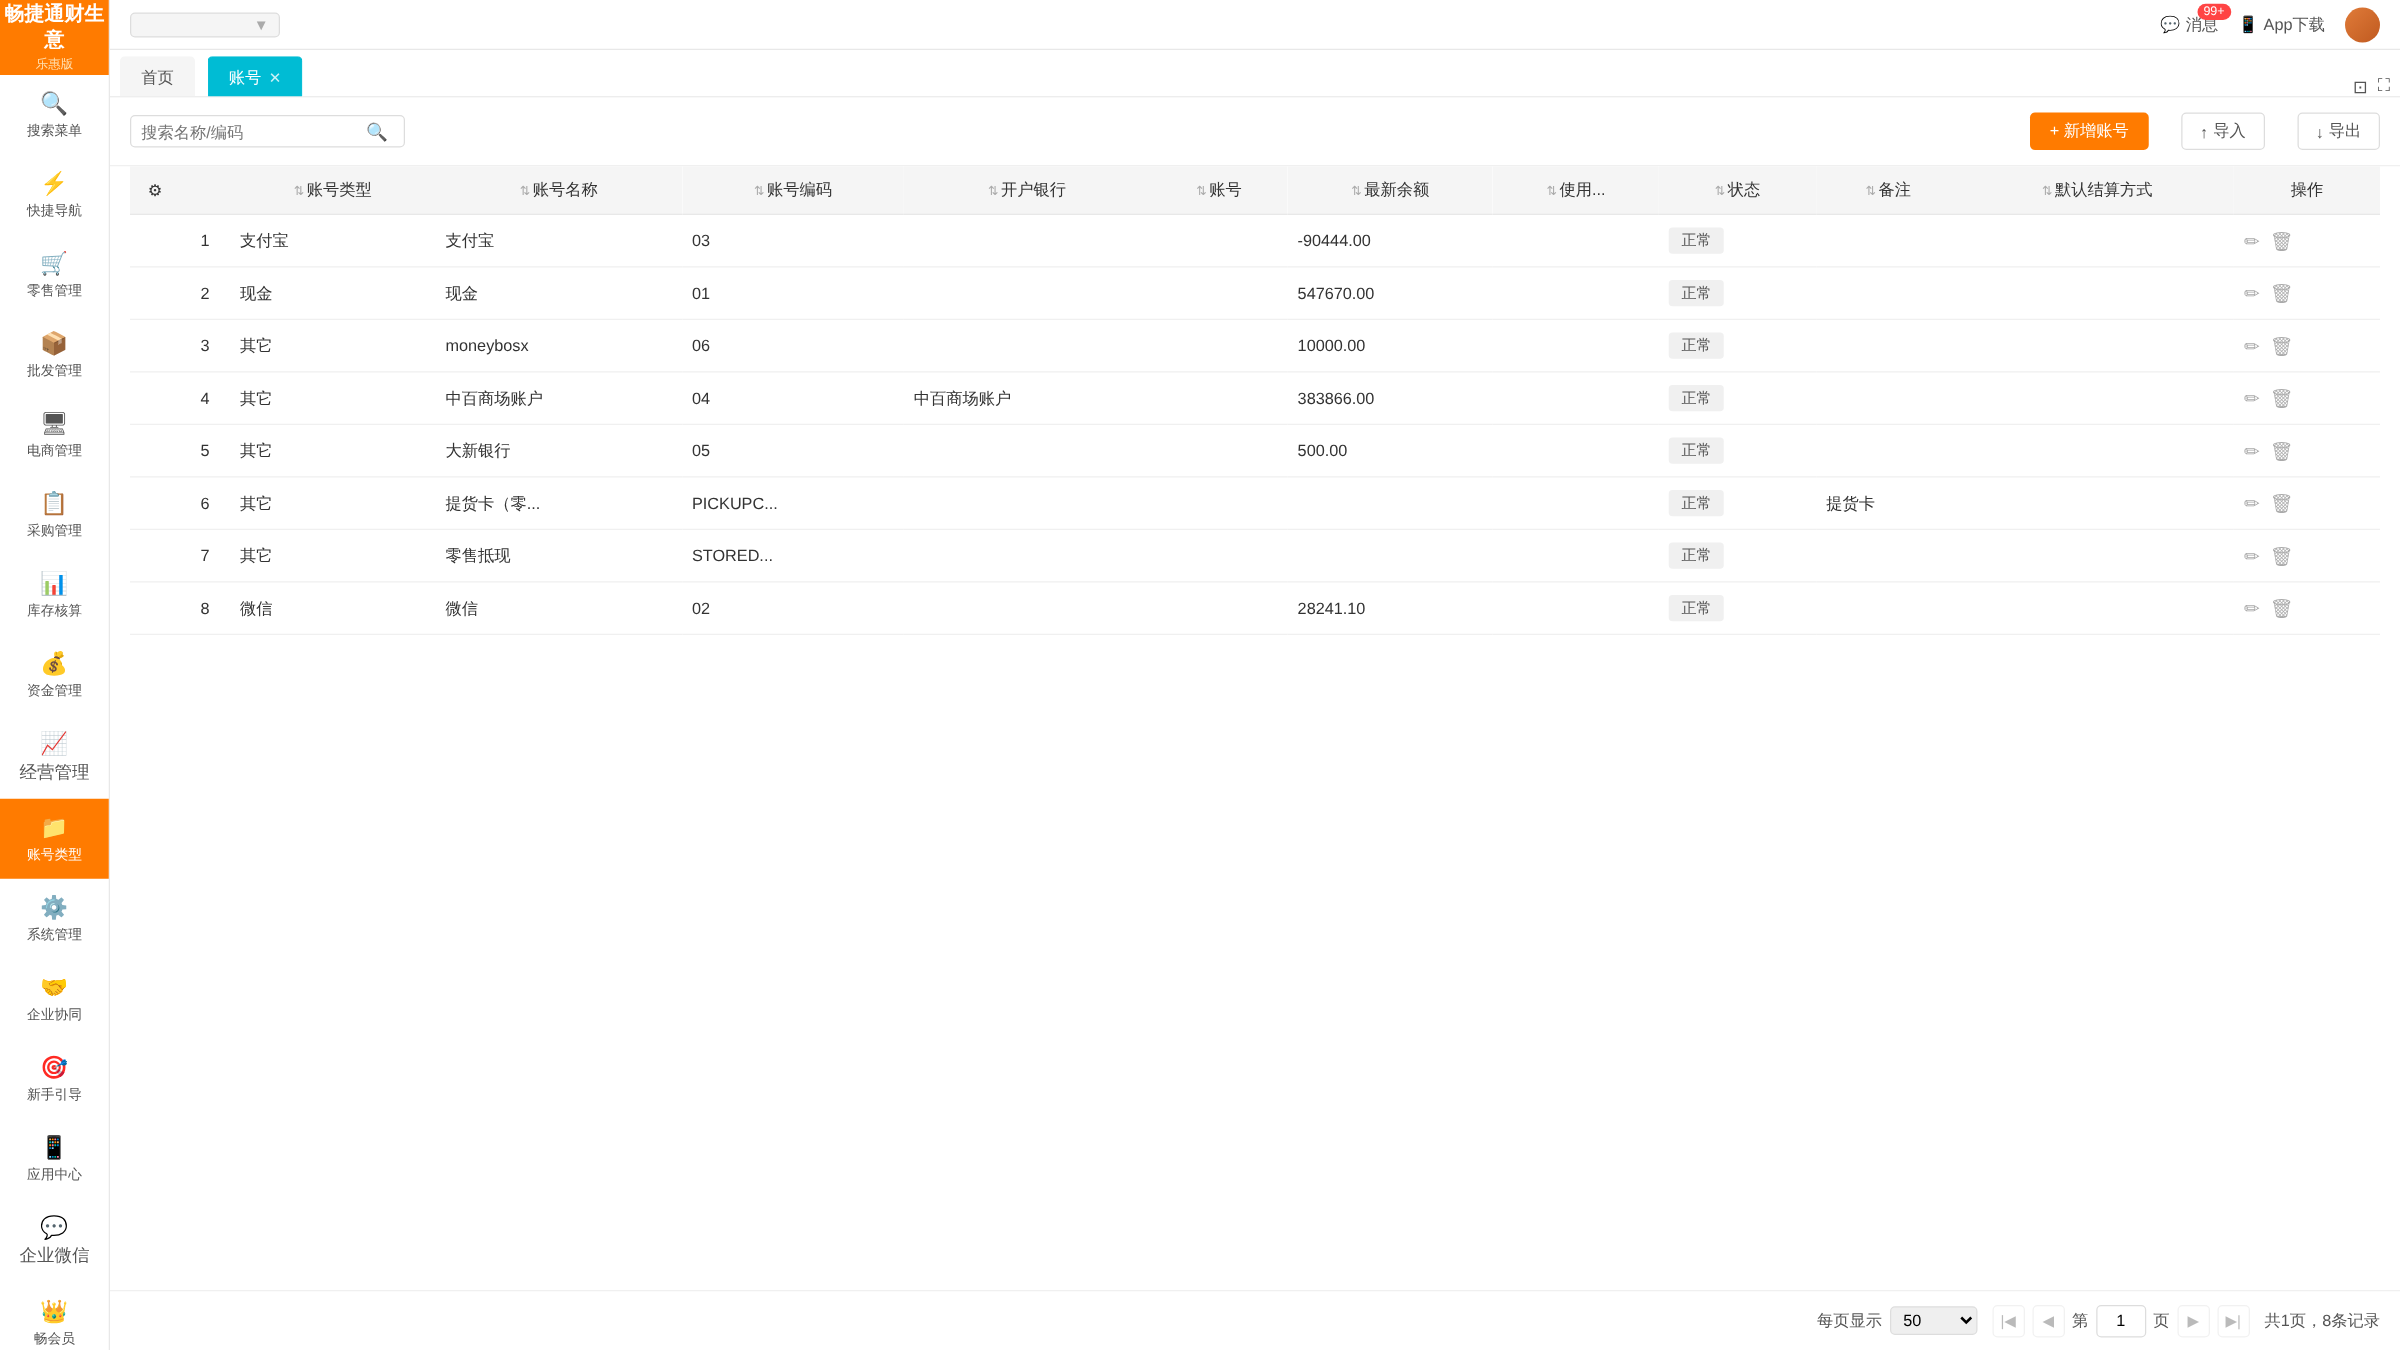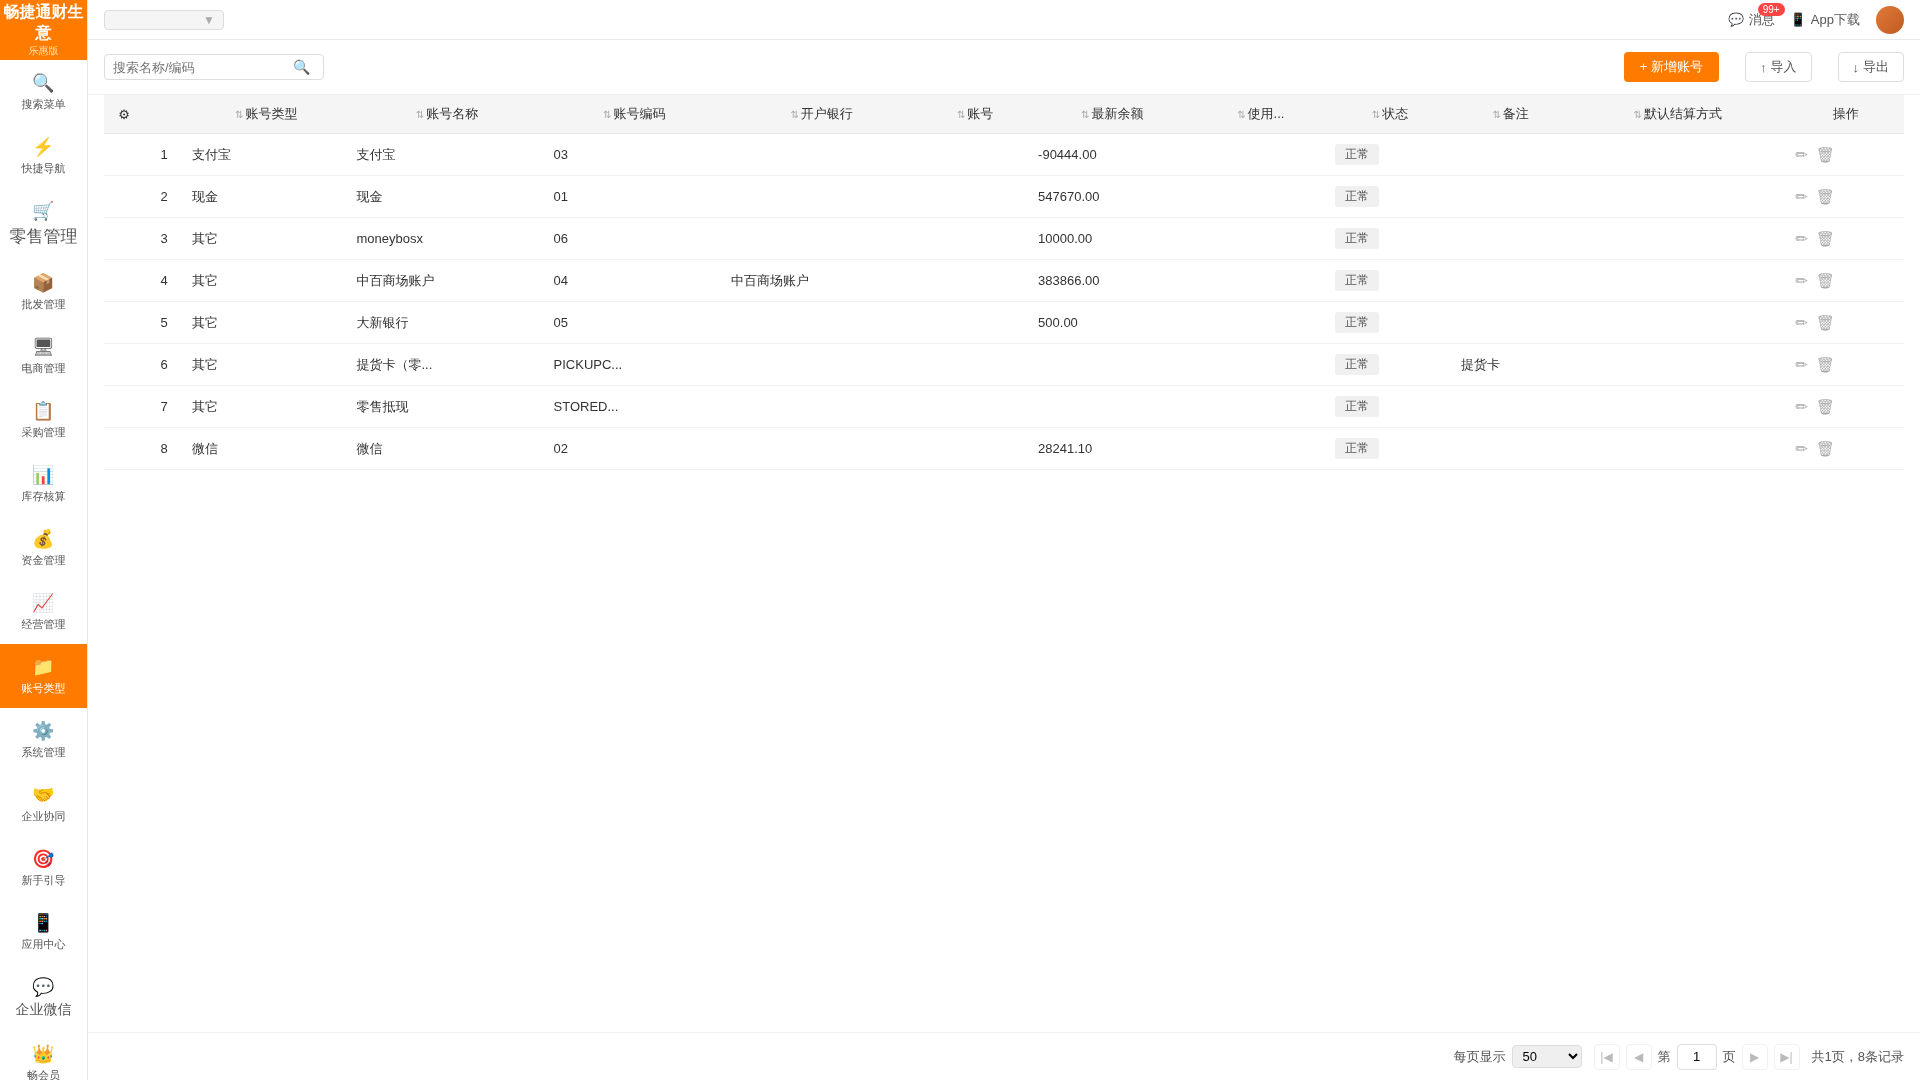--- a/index.html
+++ b/index.html
@@ -400,21 +400,21 @@
   <div class="sidebar-item">
     <span class="icon">🔍</span>
     <span style="font-size:11px;">搜索菜单</span>
   </div>
       <div class="sidebar-item">
     <span class="icon">⚡</span>
     <span style="font-size:11px;">快捷导航</span>
   </div>
       <div class="sidebar-item">
     <span class="icon">🛒</span>
-    <span style="font-size:17px;">零售管理</span>
+    <span style="font-size:11px;">零售管理</span>
   </div>
       <div class="sidebar-item">
     <span class="icon">📦</span>
     <span style="font-size:11px;text-align:right;">批发管理</span>
   </div>
       <div class="sidebar-item">
     <span class="icon">🖥</span>
     <span style="font-size:11px;">电商管理</span>
   </div>
       <div class="sidebar-item">
@@ -424,21 +424,21 @@
       <div class="sidebar-item">
     <span class="icon">📊</span>
     <span style="font-size:11px;">库存核算</span>
   </div>
       <div class="sidebar-item">
     <span class="icon">💰</span>
     <span style="font-size:11px;">资金管理</span>
   </div>
       <div class="sidebar-item">
     <span class="icon">📈</span>
-    <span style="font-size:11px;">经营管理</span>
+    <span style="font-size:14px;">经营管理</span>
   </div>
       <div class="sidebar-item active">
     <span class="icon">📁</span>
     <span style="font-size:11px;">账号类型</span>
   </div>
       <div class="sidebar-item">
     <span class="icon">⚙️</span>
     <span style="font-size:11px;">系统管理</span>
   </div>
       <div class="sidebar-item">
@@ -480,20 +480,33 @@
         <span class="badge">99+</span>
       </div>
       <div class="app-btn">
         <span>📱</span>
         <span>App下载</span>
       </div>
       <div class="avatar" style="background: linear-gradient(135deg, #e07b39, #c05a20);"></div>
     </div>
   </div>
 
+  <div class="tabs-bar">
+    <div class="tab">
+      <span>首页</span>
+    </div>
+    <div class="tab active">
+      <span>账号</span>
+      <span class="tab-close">✕</span>
+    </div>
+    <div class="tab-expand">
+      <span style="cursor:pointer;color:#555;font-size:14px;">⊡</span>
+      <span style="cursor:pointer;color:#555;font-size:14px;">⛶</span>
+    </div>
+  </div>
 
   <div class="content-area">
 
     <div class="content-toolbar">
       <div class="search-input-wrap">
         <input type="text" placeholder="搜索名称/编码" style="">
         <span class="search-icon-btn">🔍</span>
       </div>
       <div class="toolbar-right">
         <button class="btn-primary">+ 新增账号</button>

